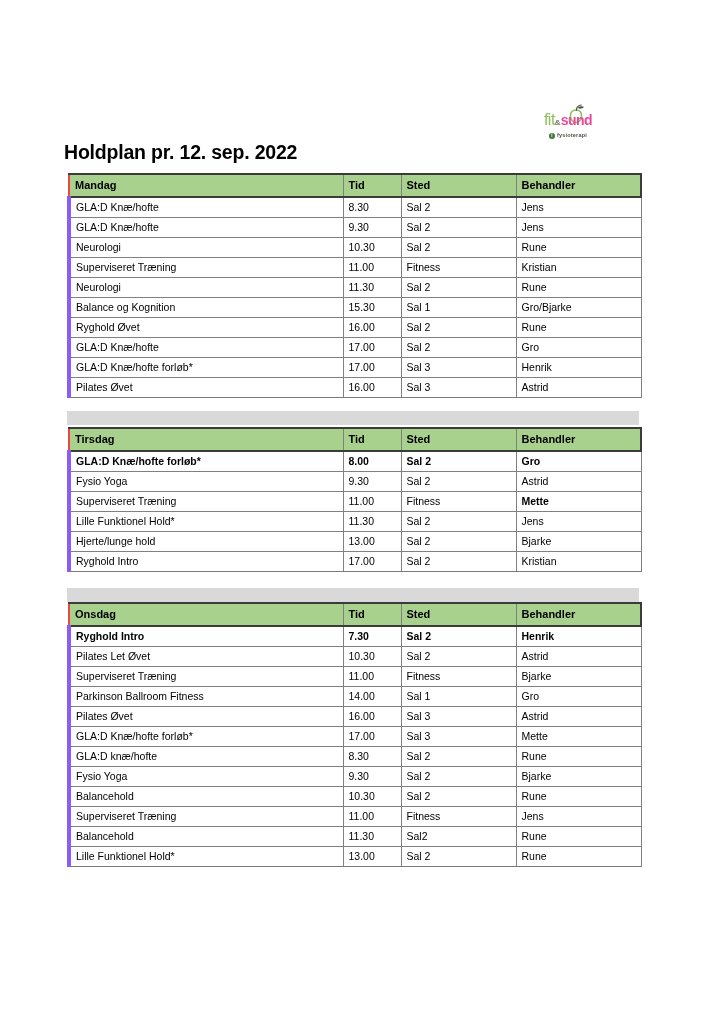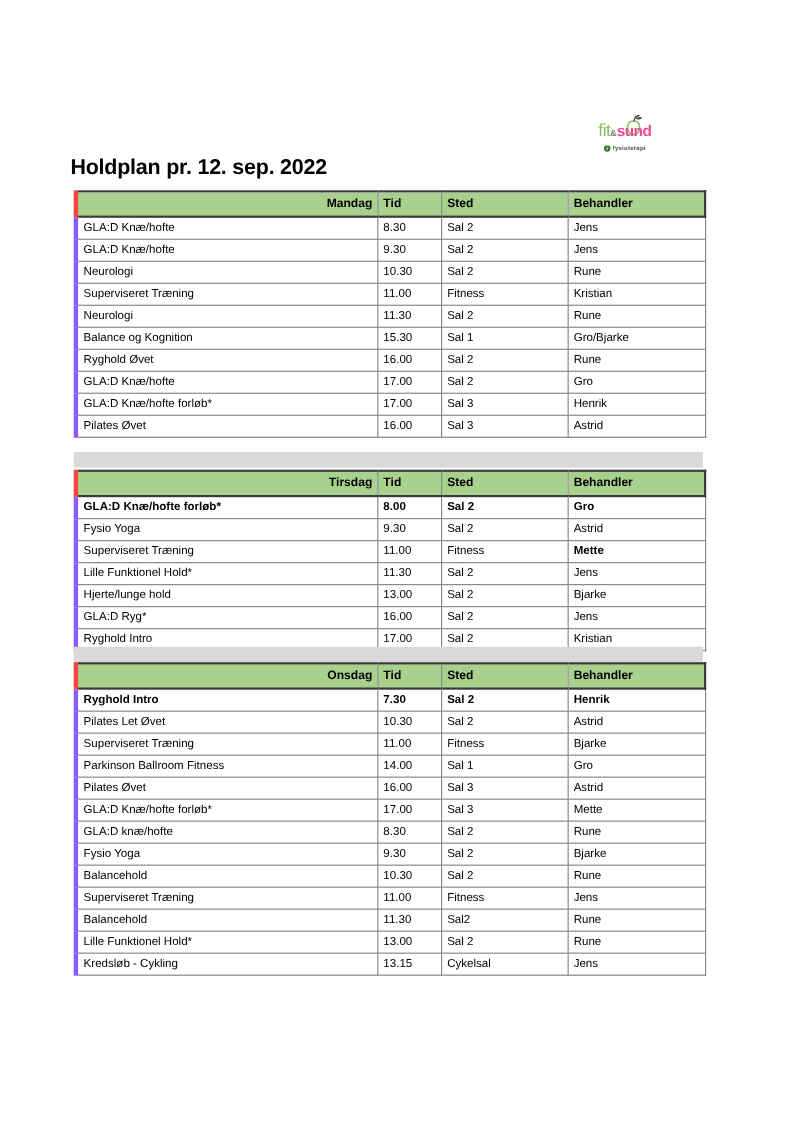--- a/index.html
+++ b/index.html
@@ -132,21 +132,21 @@
     white-space: nowrap;
   }
   .tbl thead th {
     background: #A9D18E;
     font-weight: bold;
     border-top: 2px solid #3B3B3B;
     border-bottom: 2px solid #3B3B3B;
     font-size: 11px;
     height: 17px;
   }
-  .tbl thead th.first { border-left: 4px solid #ef4444; text-align: right; }
+  .tbl thead th.first { border-left: 2px solid #ef4444; }
   .tbl thead th.last  { border-right: 2px solid #3B3B3B; }
 
   .tbl tbody tr td.cfirst { border-left: 4px solid #8b5cf6; }
   .tbl tbody tr td.clast  { border-right: 1px solid #808080; }
 
   .tbl tbody tr:last-child td { border-bottom: 1px solid #7A7A7A; }
 
   tr.bold td { font-weight: bold; }
   td.bold { font-weight: bold; }
 
@@ -307,26 +307,20 @@
             <td class="">Sal 2</td>
             <td class="clast">Jens</td>
           </tr>
           <tr>
             <td class="cfirst">Hjerte/lunge hold</td>
             <td class="">13.00</td>
             <td class="">Sal 2</td>
             <td class="clast">Bjarke</td>
           </tr>
           <tr>
-            <td class="cfirst">GLA:D Ryg*</td>
-            <td class="">16.00</td>
-            <td class="">Sal 2</td>
-            <td class="clast">Jens</td>
-          </tr>
-          <tr>
             <td class="cfirst">Ryghold Intro</td>
             <td class="">17.00</td>
             <td class="">Sal 2</td>
             <td class="clast">Kristian</td>
           </tr>
         </tbody>
       </table>
       <div class="spacer" style="top: 587.6px;"></div>
       <table class="tbl" style="top: 602px;">
         <colgroup>
@@ -409,23 +403,17 @@
             <td class="">11.30</td>
             <td class="">Sal2</td>
             <td class="clast">Rune</td>
           </tr>
           <tr>
             <td class="cfirst">Lille Funktionel Hold*</td>
             <td class="">13.00</td>
             <td class="">Sal 2</td>
             <td class="clast">Rune</td>
           </tr>
-          <tr>
-            <td class="cfirst">Kredsløb - Cykling</td>
-            <td class="">13.15</td>
-            <td class="">Cykelsal</td>
-            <td class="clast">Jens</td>
-          </tr>
         </tbody>
       </table>
     </div>
 
 </div>
 
 </body></html>

